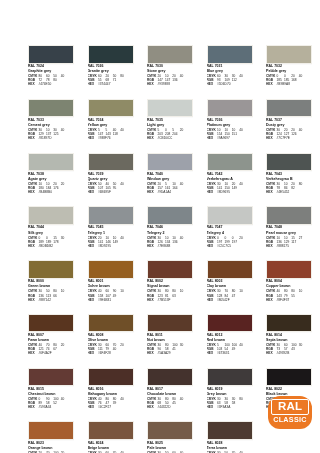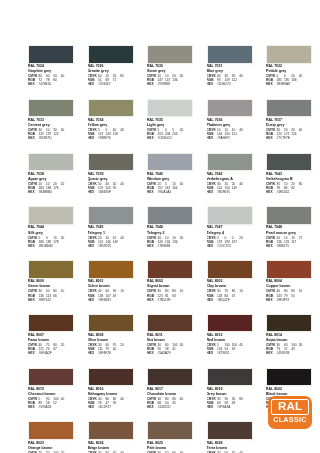--- a/index.html
+++ b/index.html
@@ -86,21 +86,21 @@
   .vhex {
     font-weight: normal;
   }
   #logo {
     position: absolute;
     left: 268px;
     top: 396px;
     width: 44px;
     height: 33px;
     background: #ec7823;
-    border-radius: 7px;
+    border-radius: 12px;
     box-sizing: border-box;
     padding: 2.5px 3px;
   }
   #logo-ral {
     border: 1.4px solid #ffffff;
     border-radius: 2px;
     height: 14px;
     display: flex;
     align-items: center;
     justify-content: center;

